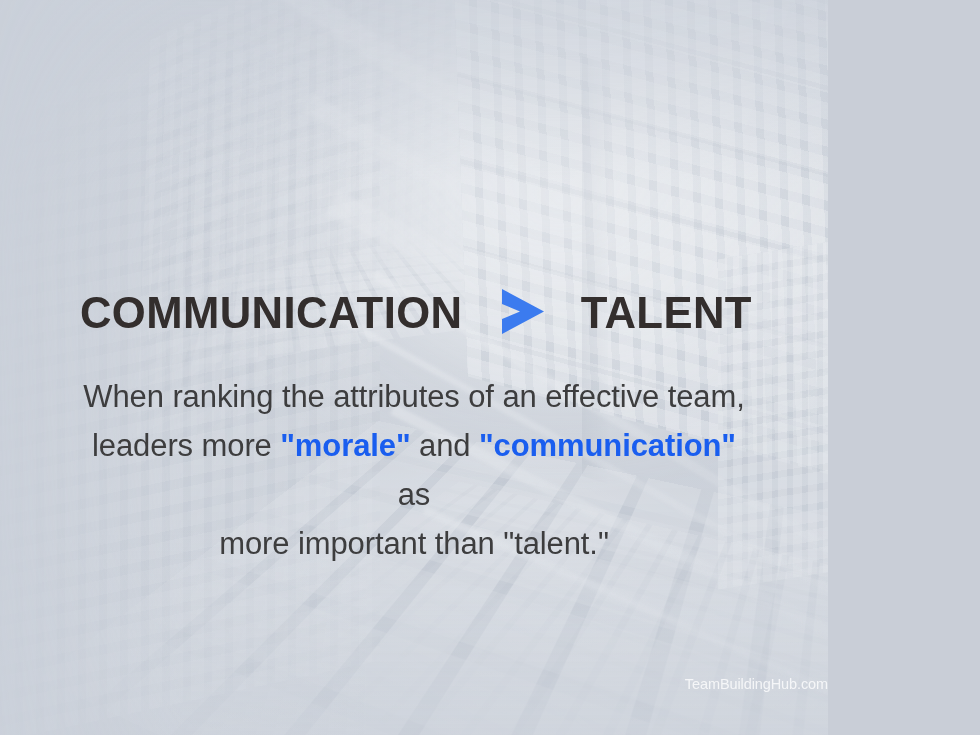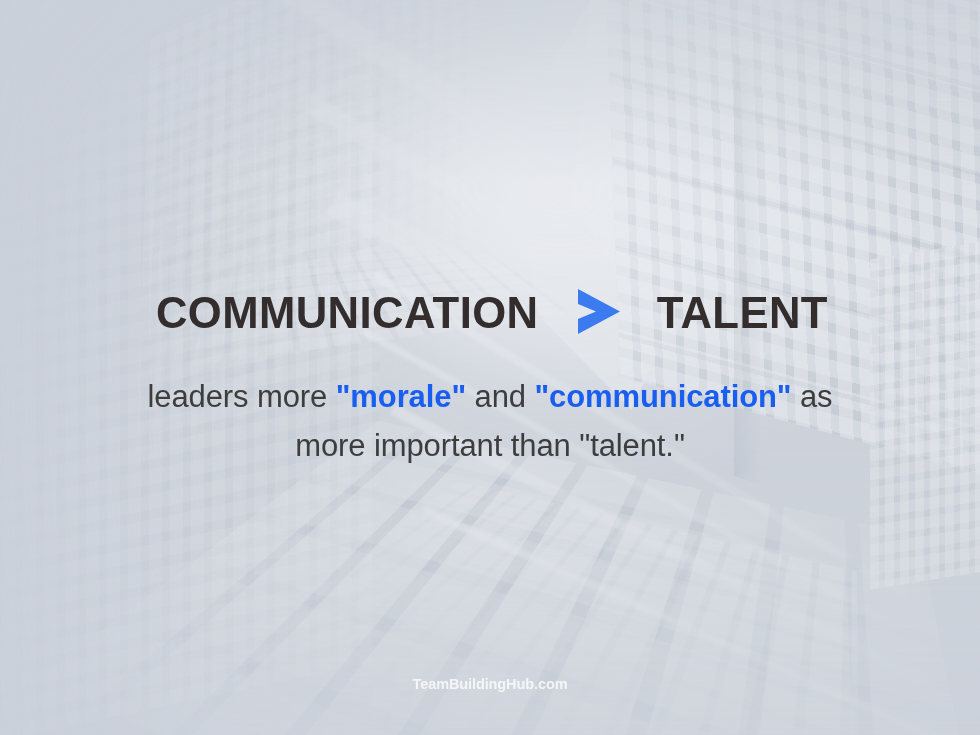--- a/index.html
+++ b/index.html
@@ -6,21 +6,21 @@
     margin: 0;
     padding: 0;
     background: #c9ced7;
   }
   body {
     font-family: "Liberation Sans", sans-serif;
   }
 
   .canvas {
     position: relative;
-    width: 980px;
+    width: 828px;
     height: 735px;
     overflow: hidden;
     background: #ccd1d9;
   }
 
   
   .photo {
     position: absolute;
     inset: 0;
     overflow: hidden;
@@ -276,23 +276,23 @@
   }
   .hl {
     color: #1a5eef;
     font-weight: 700;
   }
 
   .watermark {
     position: absolute;
     top: 676px;
     left: 0; right: 0;
-    text-align: center;
+    text-align: right;
     font-size: 14.5px;
-    font-weight: 700;
+    font-weight: 400;
     letter-spacing: -.1px;
     color: rgba(255,255,255,.78);
   }
 </style>
 </head>
 <body>
 
 <div class="canvas">
 
   <div class="photo">
@@ -327,20 +327,23 @@
 
       <svg class="gt-icon" viewBox="0 0 58 58" aria-hidden="true">
         <polygon points="8,6 50,28.5 8,51 8,36 26,28.5 8,21" fill="#3b7bef"></polygon>
       </svg>
 
       <span class="headline-word">TALENT</span>
     </div>
 
     <div class="body-copy">
       <div>
+        <span>When ranking the attributes of an effective team,</span>
+      </div>
+      <div>
         <span>leaders more </span><span class="hl">"morale"</span><span> and </span><span class="hl">"communication"</span><span> as</span>
       </div>
       <div>
         <span>more important than "talent."</span>
       </div>
     </div>
 
     <div class="watermark">TeamBuildingHub.com</div>
 
   </div>

